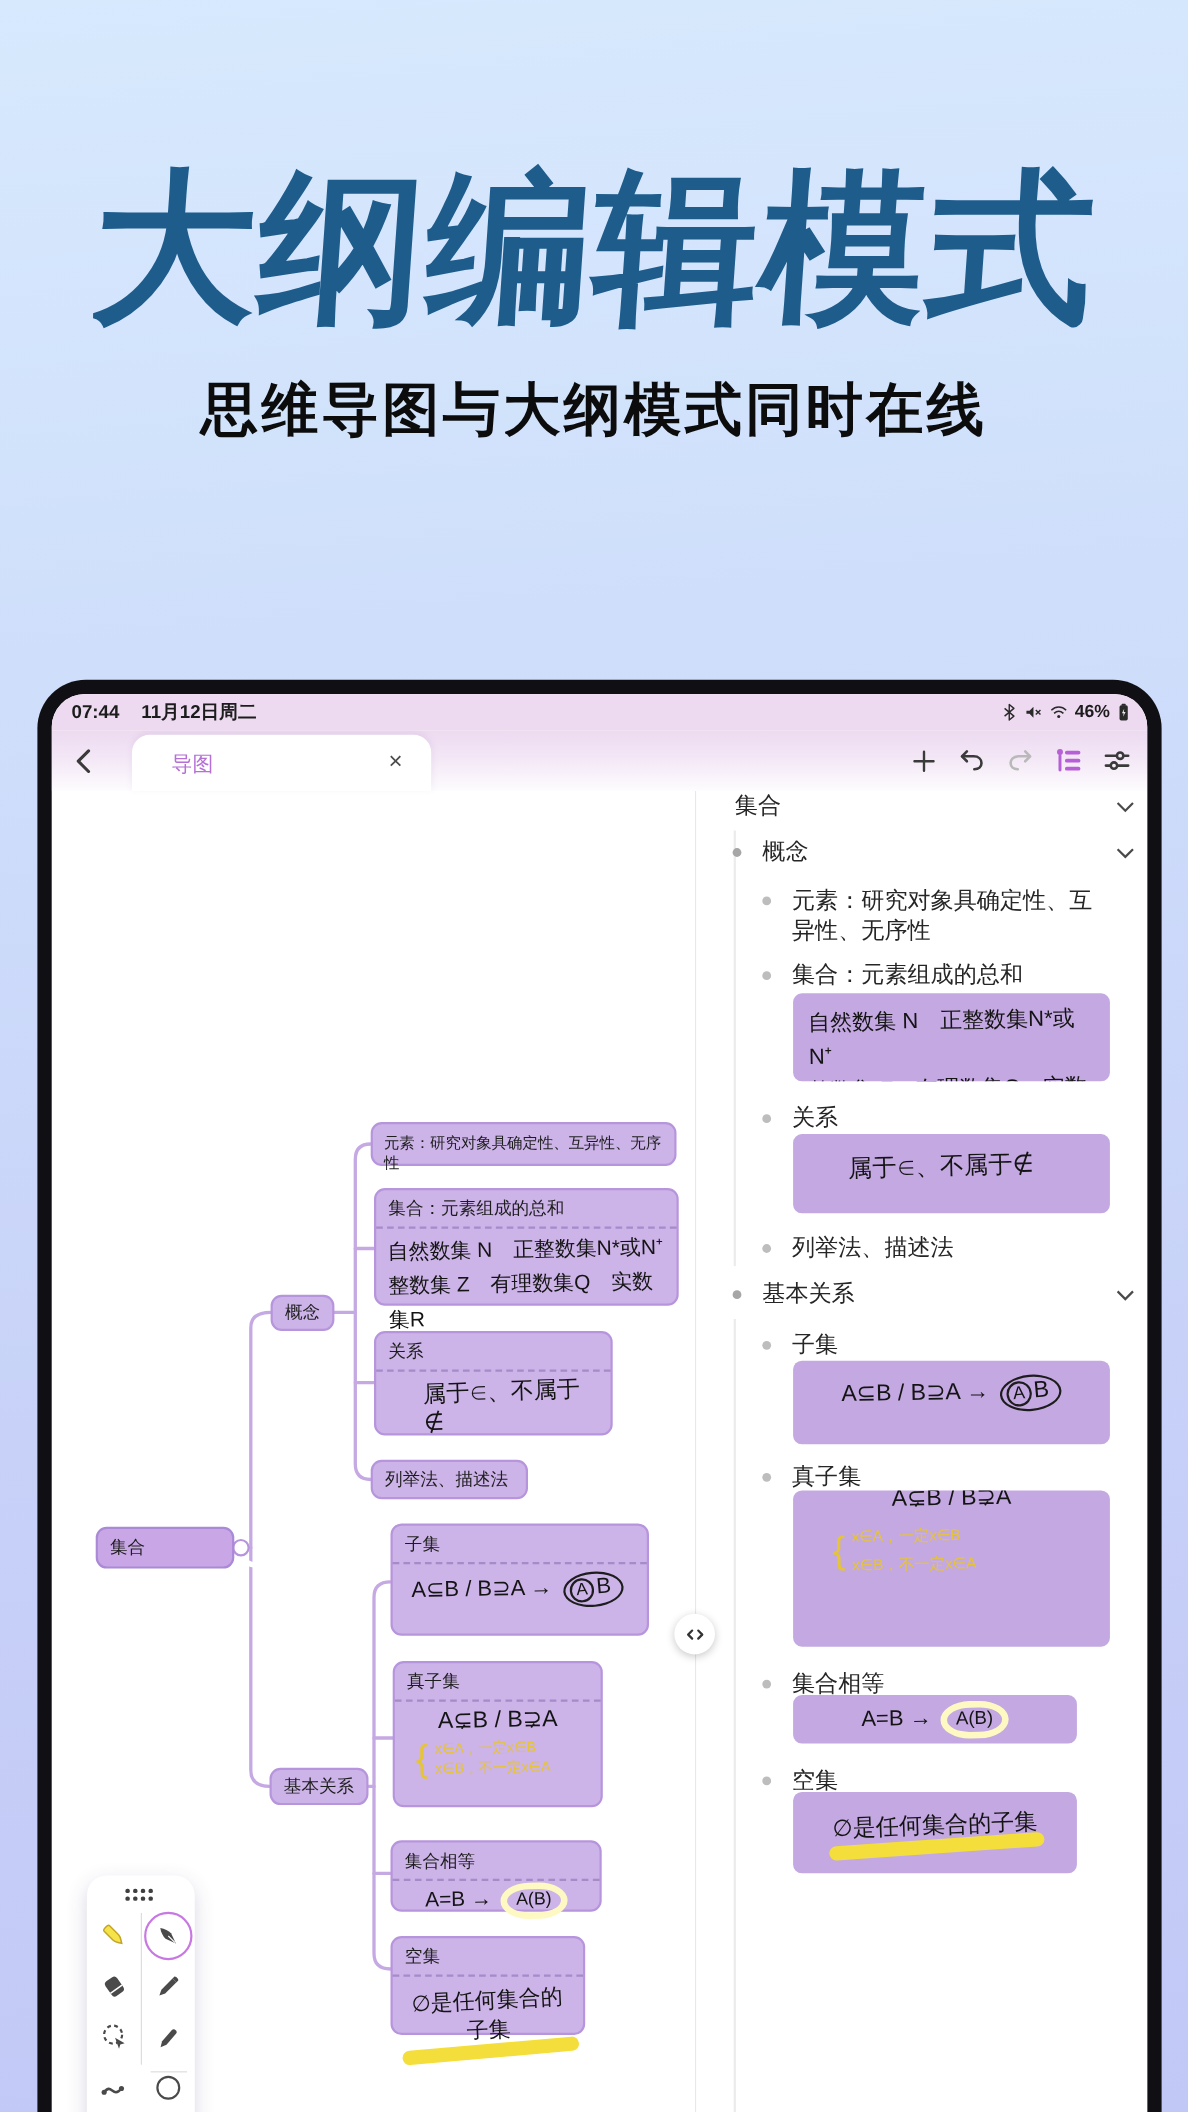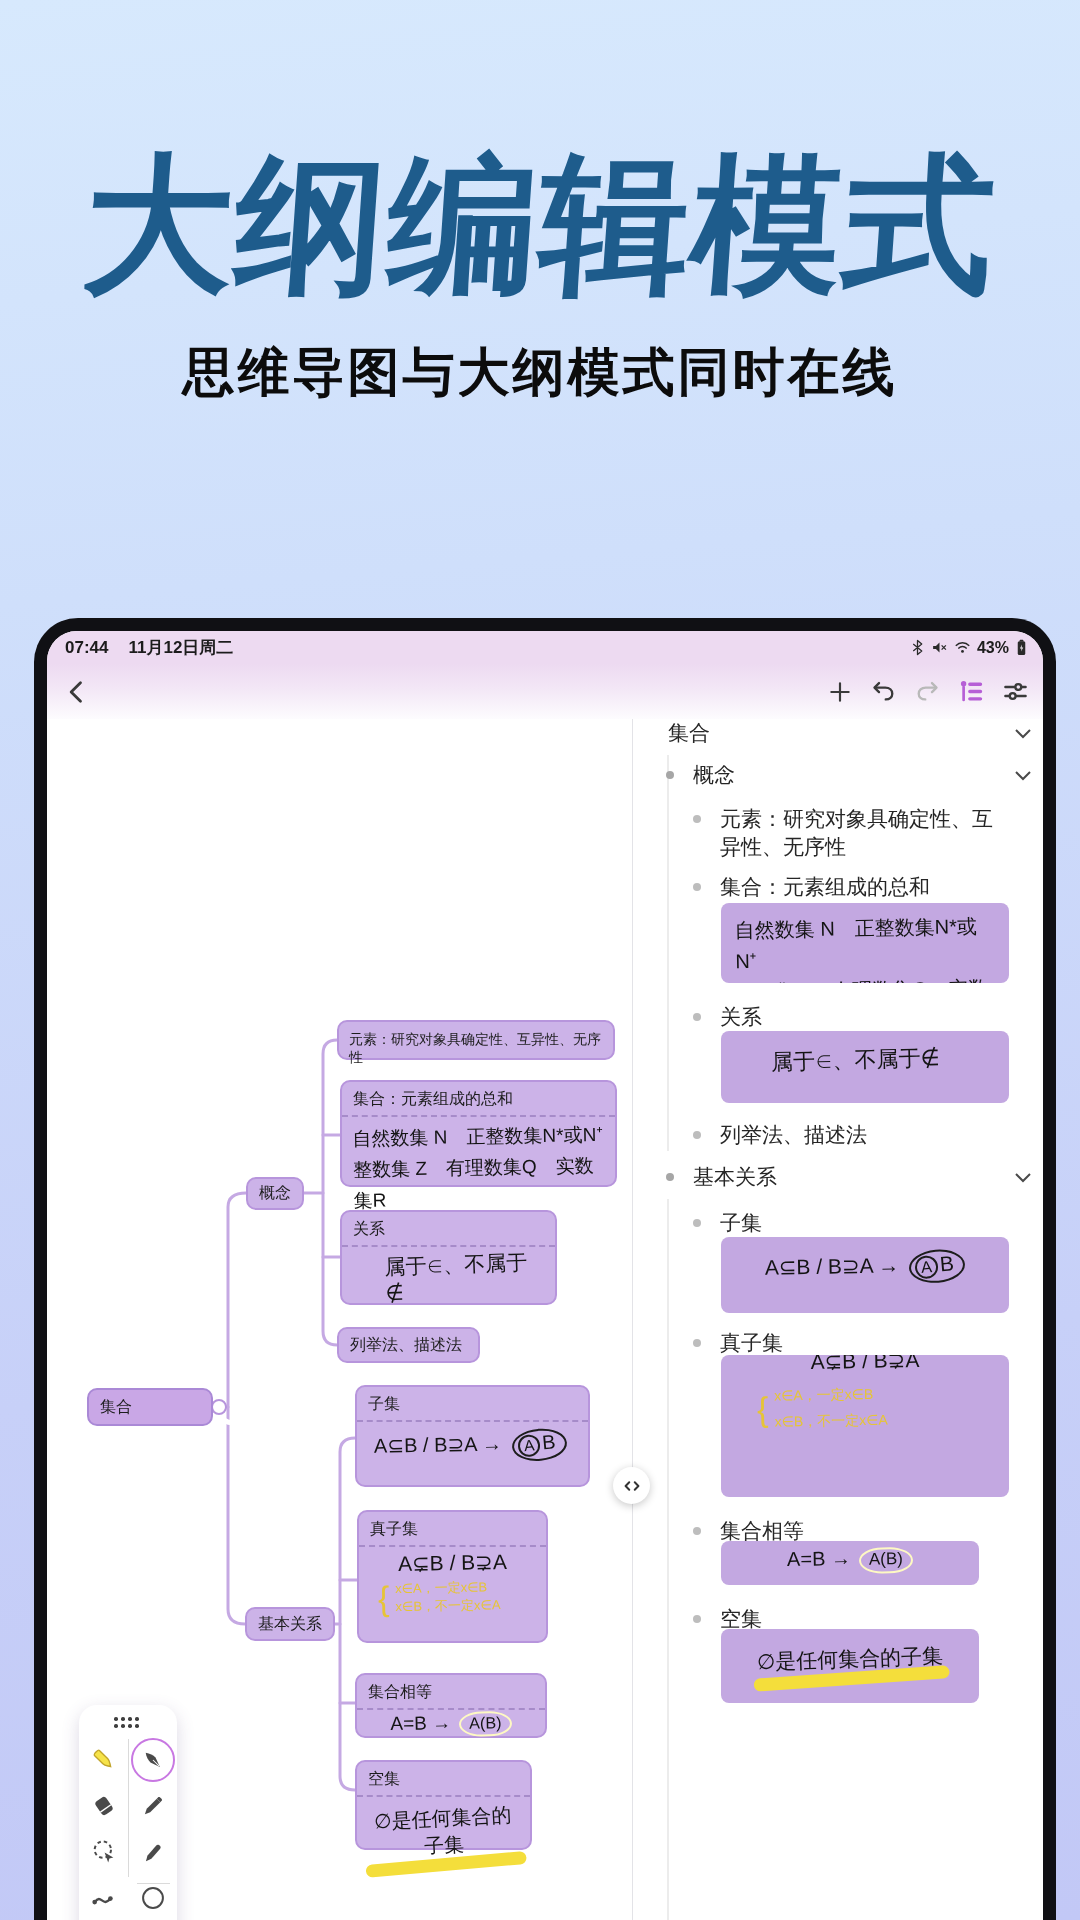--- a/index.html
+++ b/index.html
@@ -40,21 +40,21 @@
   .node{position:absolute;background:#ccb3e8;border:2px solid #b795dc;border-radius:10px;
       padding:7px 11px;box-sizing:border-box;color:#1d1d1d;font-size:16px;z-index:2;}
   .node.root{background:#c9a7e6;border-color:#aa89d6;}
   .node .dash{border-top:2px dashed rgba(120,90,165,.45);margin:5px -11px 4px;}
   .hw{font-size:20px;color:#141414;transform:rotate(-1deg);}
   .hw-y{color:#e6c437;}
   .venn{display:inline-block;border:2px solid #1d1d1d;border-radius:50%;
       padding:1px 9px 3px 4px;margin-left:10px;transform:rotate(-4deg);}
   .venn-a{display:inline-block;border:2px solid #1d1d1d;border-radius:50%;
       padding:0 4px;font-size:.78em;margin-right:2px;}
-  .oval{display:inline-block;border:2px solid #fef9c3;border-radius:50% / 58%;
+  .oval{display:inline-block;border:6px solid #fef9c3;border-radius:50% / 58%;
       padding:0 8px 2px;margin-left:8px;font-size:.85em;}
   .ybrace{font-size:34px;font-weight:400;margin-right:6px;line-height:1;}
   .hlwrap{position:relative;display:inline-block;}
   .hlbar{position:absolute;left:-4px;right:-6px;bottom:-12px;height:13px;background:#f4de3b;
       border-radius:7px;transform:rotate(-2deg);z-index:-1;}
 
   
   .vdiv{position:absolute;left:585px;top:88px;bottom:0;width:1px;background:#e3e3e7;z-index:3;}
   .handle{position:absolute;left:566px;top:836px;width:37px;height:37px;background:#fff;
       border-radius:50%;box-shadow:0 2px 8px rgba(0,0,0,.22);z-index:4;
@@ -112,35 +112,39 @@
               <path d="M15 9 L21 15 M21 9 L15 15" stroke="#2a2a2a" stroke-width="1.8"></path>
             </svg>
           </span>
       <span>
             <svg width="19" height="17" viewBox="0 0 24 24" fill="none" stroke="#2a2a2a" stroke-width="2">
               <path d="M2.5 9.5 C8 4 16 4 21.5 9.5"></path>
               <path d="M6 13.5 C9.7 10 14.3 10 18 13.5"></path>
               <circle cx="12" cy="17.5" r="2" fill="#2a2a2a" stroke="none"></circle>
             </svg>
           </span>
-      <span class="sb-batt-label">43%</span>
+      <span class="sb-batt-label">46%</span>
       <span>
             <svg width="15" height="19" viewBox="0 0 24 28">
               <rect x="6" y="4" width="12" height="22" rx="2.5" fill="#2a2a2a"></rect>
               <rect x="9" y="1.5" width="6" height="3" rx="1" fill="#2a2a2a"></rect>
               <path d="M12.8 9 L9.5 15.5 H12 L11.2 20.5 L14.8 13.8 H12.2 Z" fill="#efe9f0"></path>
             </svg>
           </span>
     </span>
   </div>
 
   <div class="toolbar">
     <span class="back-btn"><svg width="28" height="28" viewBox="0 0 24 24" fill="none" stroke="#3a3a3a" stroke-width="2.4" stroke-linecap="round" stroke-linejoin="round">
             <path d="M15 4 L7 12 L15 20"></path>
           </svg></span>
+    <div class="tab">
+      <span class="tab-label">导图</span>
+      <span class="tab-close">×</span>
+    </div>
     <span class="tb-icons">
       <span class="icbtn">
             <svg width="26" height="26" viewBox="0 0 24 24" fill="none" stroke="#3a3a3a" stroke-width="2" stroke-linecap="round">
               <path d="M12 4 V20 M4 12 H20"></path>
             </svg>
           </span>
       <span class="icbtn">
             <svg width="27" height="27" viewBox="0 0 24 24" fill="none" stroke="#3a3a3a" stroke-width="2.1" stroke-linecap="round" stroke-linejoin="round">
               <path d="M8 4.5 L4 8.5 L8 12.5"></path>
               <path d="M4.5 8.5 H13.5 C17.5 8.5 19.8 11 19.8 14 C19.8 17 17.5 19 14 19"></path>

